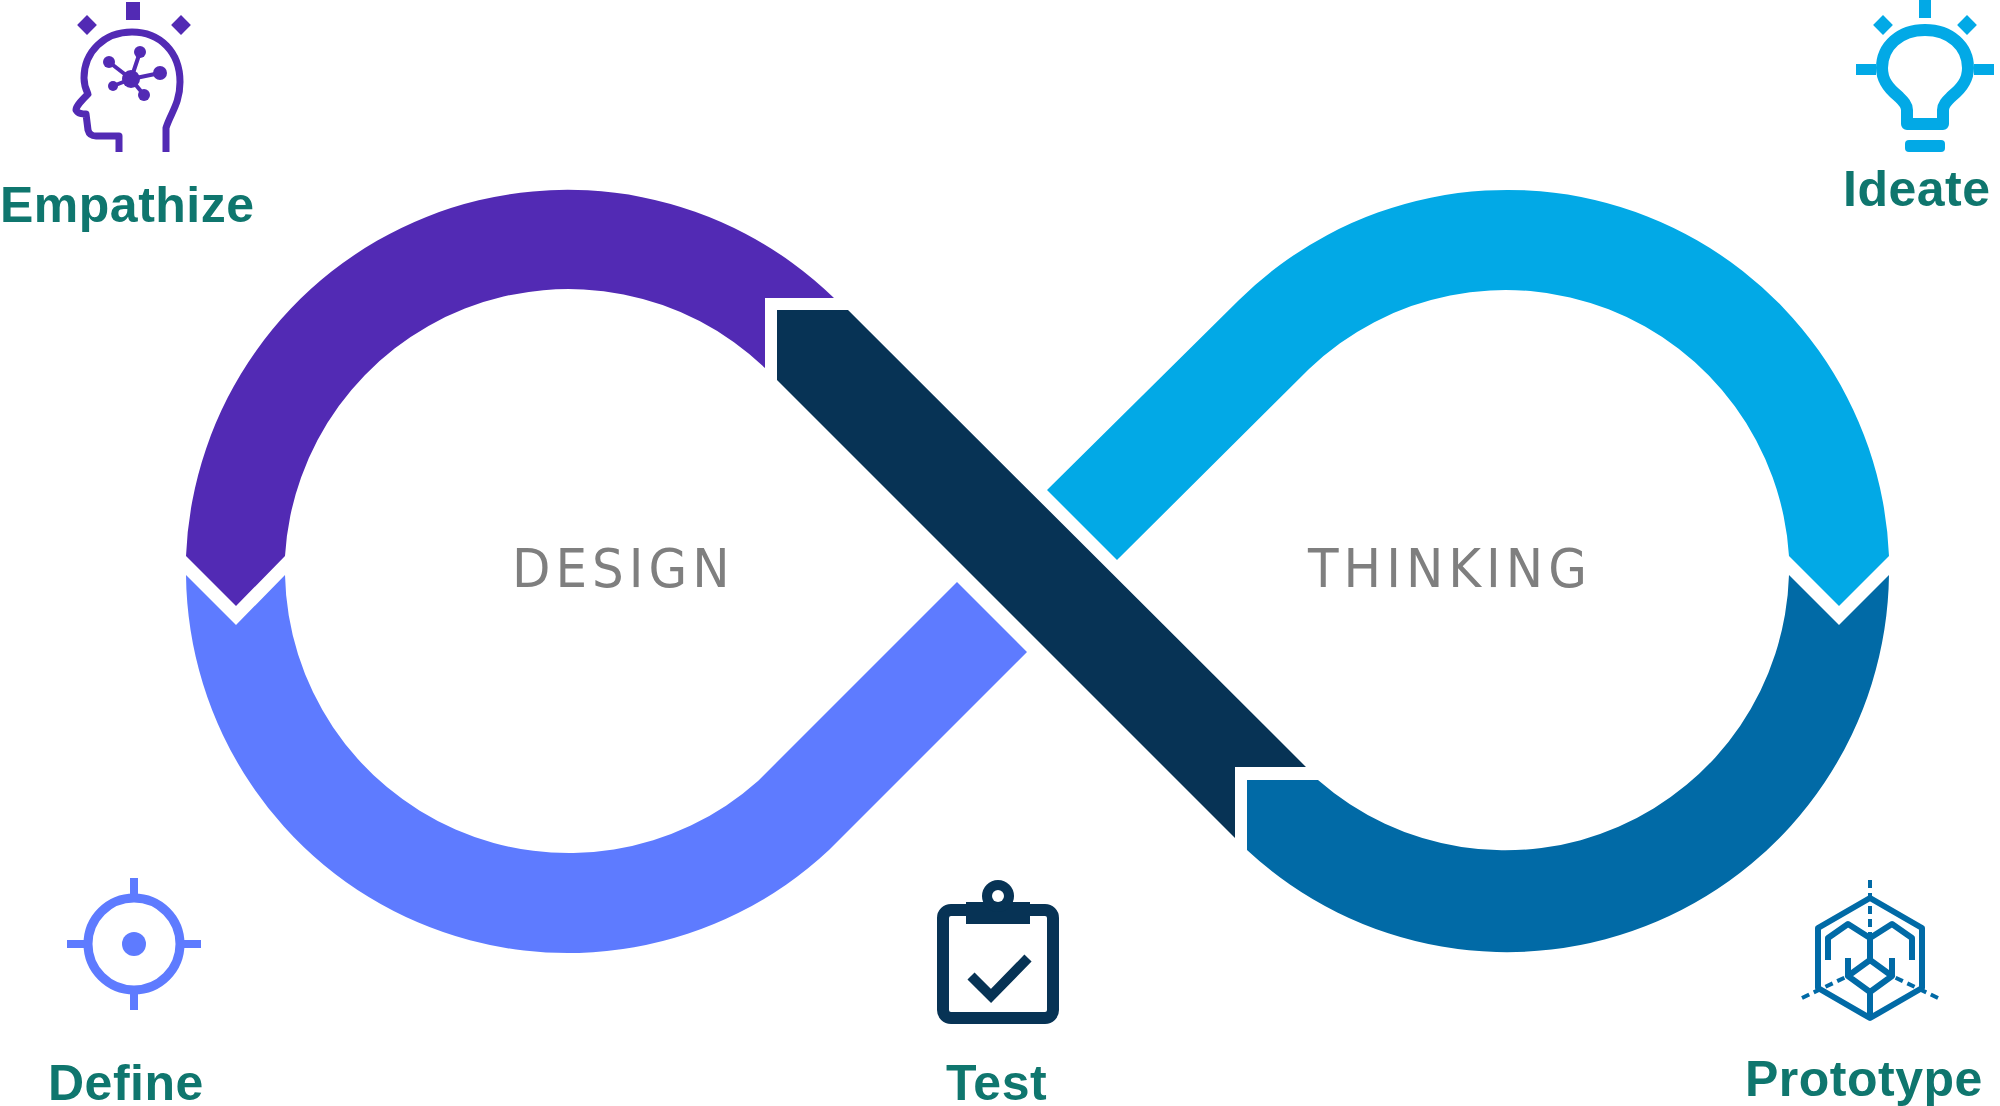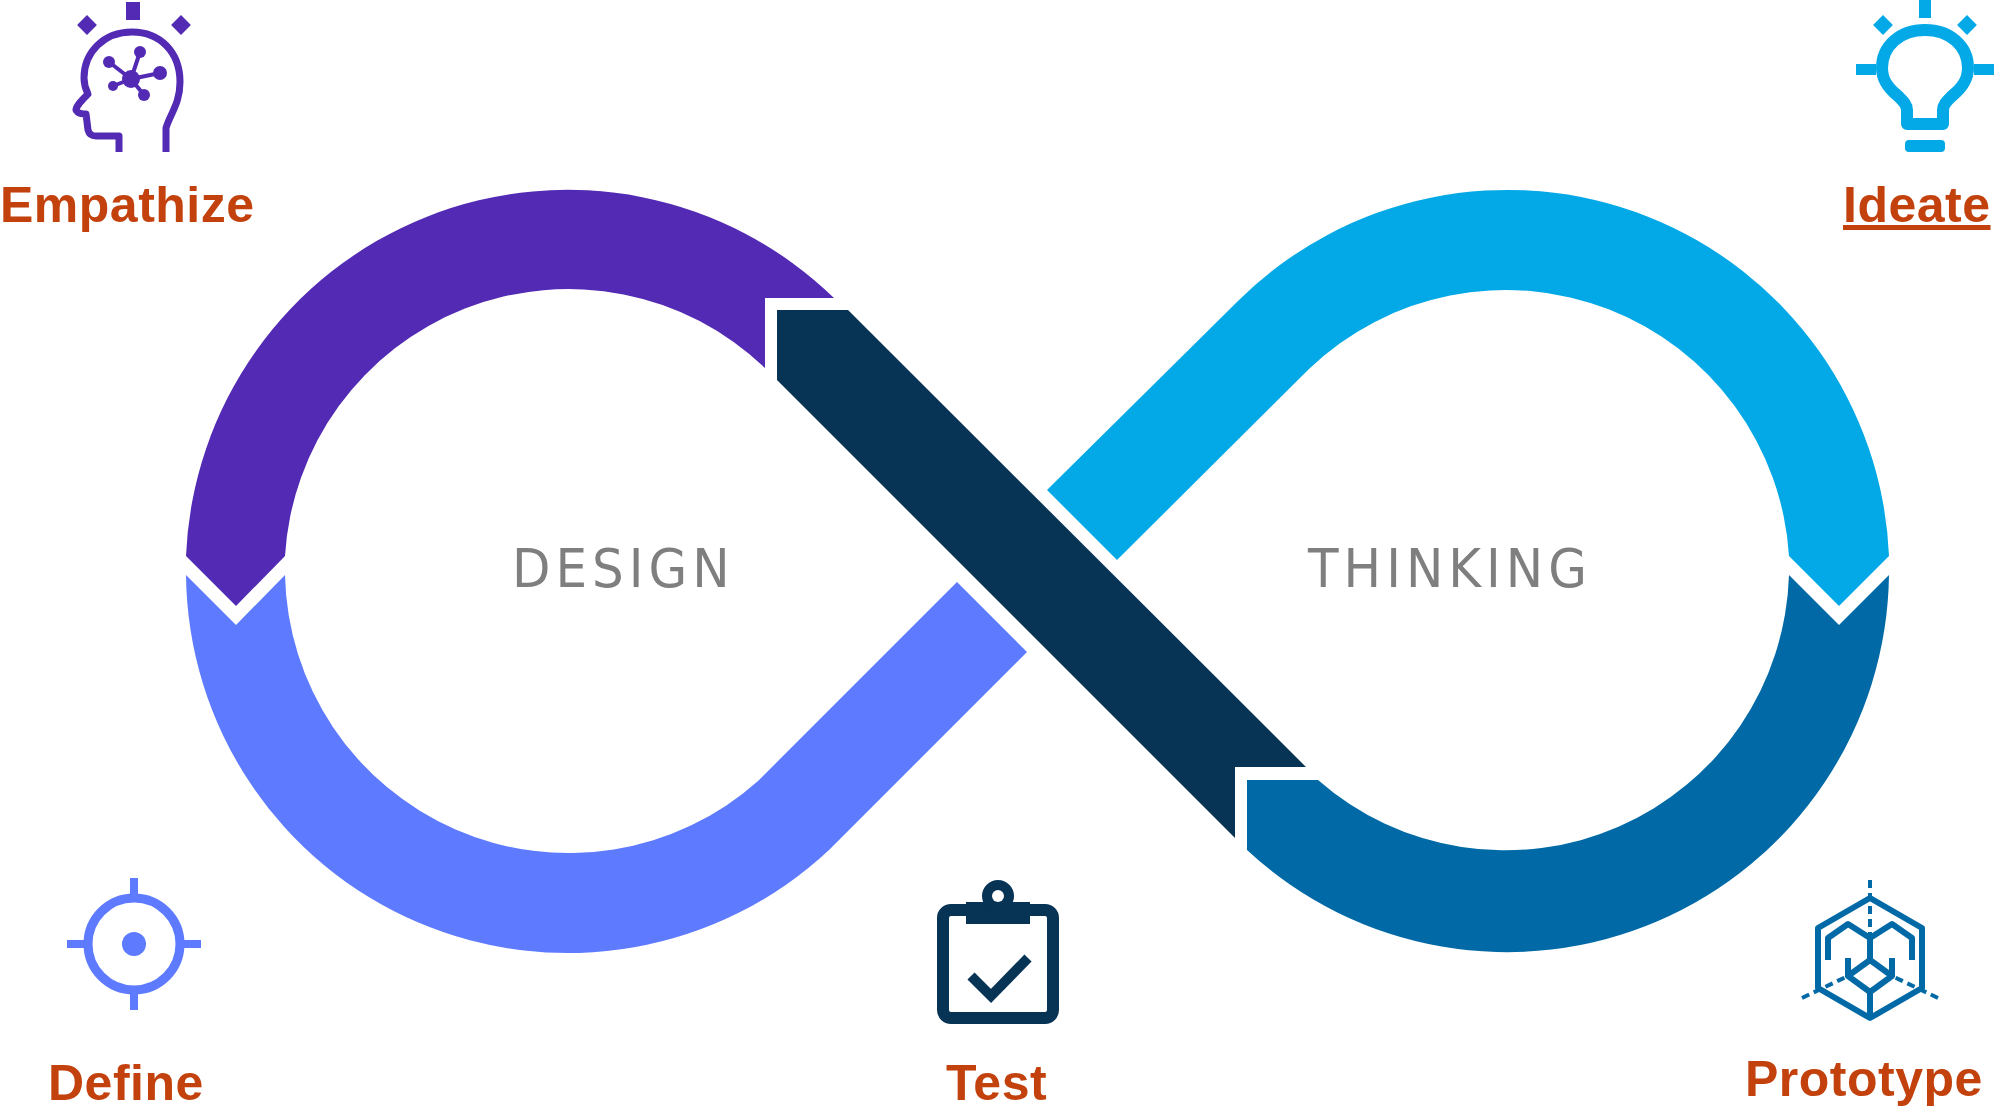--- a/index.html
+++ b/index.html
@@ -1,18 +1,18 @@
 <!DOCTYPE html>
 <html><head>
 <meta charset="utf-8">
 <style>
   html, body { margin: 0; padding: 0; background: #ffffff; }
   body { width: 2000px; height: 1106px; position: relative; overflow: hidden; font-family: "Liberation Sans", sans-serif; }
   svg.diagram { position: absolute; left: 0; top: 0; width: 2000px; height: 1106px; }
-  .stage-label { position: absolute; font-family: "Liberation Sans", sans-serif; font-weight: 700; font-size: 50px; color: #c2410c; white-space: nowrap; letter-spacing: 0.5px; }
+  .stage-label { position: absolute; font-family: "Liberation Sans", sans-serif; font-weight: 700; font-size: 50px; color: #0f766e; white-space: nowrap; letter-spacing: 0.5px; }
   .center-word { position: absolute; font-family: "DejaVu Sans", sans-serif; font-weight: 400; font-size: 50px; color: #7f7f7f; letter-spacing: 5px; white-space: nowrap; transform: scaleY(1.05); }
   .icon { position: absolute; }
 </style>
 </head>
 <body>
 
 <svg class="diagram" viewBox="0 0 2000 1106" xmlns="http://www.w3.org/2000/svg">
 
   <path fill="#522AB4" d="M 186 556
            A 382 382 0 0 1 834 298
@@ -89,21 +89,21 @@
   <g fill="#02A9E6">
     <rect x="67" y="0" width="12" height="18"></rect>
     <rect x="24" y="18" width="14" height="14" transform="rotate(45 31 25)"></rect>
     <rect x="108" y="18" width="14" height="14" transform="rotate(45 115 25)"></rect>
     <rect x="4" y="64" width="20" height="11"></rect>
     <rect x="122" y="64" width="20" height="11"></rect>
     <rect x="53" y="140" width="40" height="12" rx="4"></rect>
   </g>
   <path d="M 55 124 L 55 110 C 55 104 50 100 46 96 C 36 88 30 80 30 68 C 30 46 48 30 73 30 C 98 30 116 46 116 68 C 116 80 110 88 100 96 C 96 100 91 104 91 110 L 91 124 Z" fill="none" stroke="#02A9E6" stroke-width="12" stroke-linejoin="round"></path>
 </svg>
-<div class="stage-label" style="left:1843px; top:176px;text-decoration:underline;">Ideate</div>
+<div class="stage-label" style="left:1843px; top:160px;">Ideate</div>
 
 <svg class="icon" style="left:64px; top:876px;" width="140" height="140" viewBox="0 0 140 140" xmlns="http://www.w3.org/2000/svg">
   <circle cx="70" cy="68" r="46" fill="none" stroke="#5E7BFF" stroke-width="9"></circle>
   <circle cx="70" cy="68" r="12" fill="#5E7BFF"></circle>
   <rect x="66" y="2" width="8" height="22" fill="#5E7BFF"></rect>
   <rect x="66" y="112" width="8" height="22" fill="#5E7BFF"></rect>
   <rect x="3" y="64" width="20" height="8" fill="#5E7BFF"></rect>
   <rect x="117" y="64" width="20" height="8" fill="#5E7BFF"></rect>
 </svg>
 <div class="stage-label" style="left:48px; top:1054px;">Define</div>

